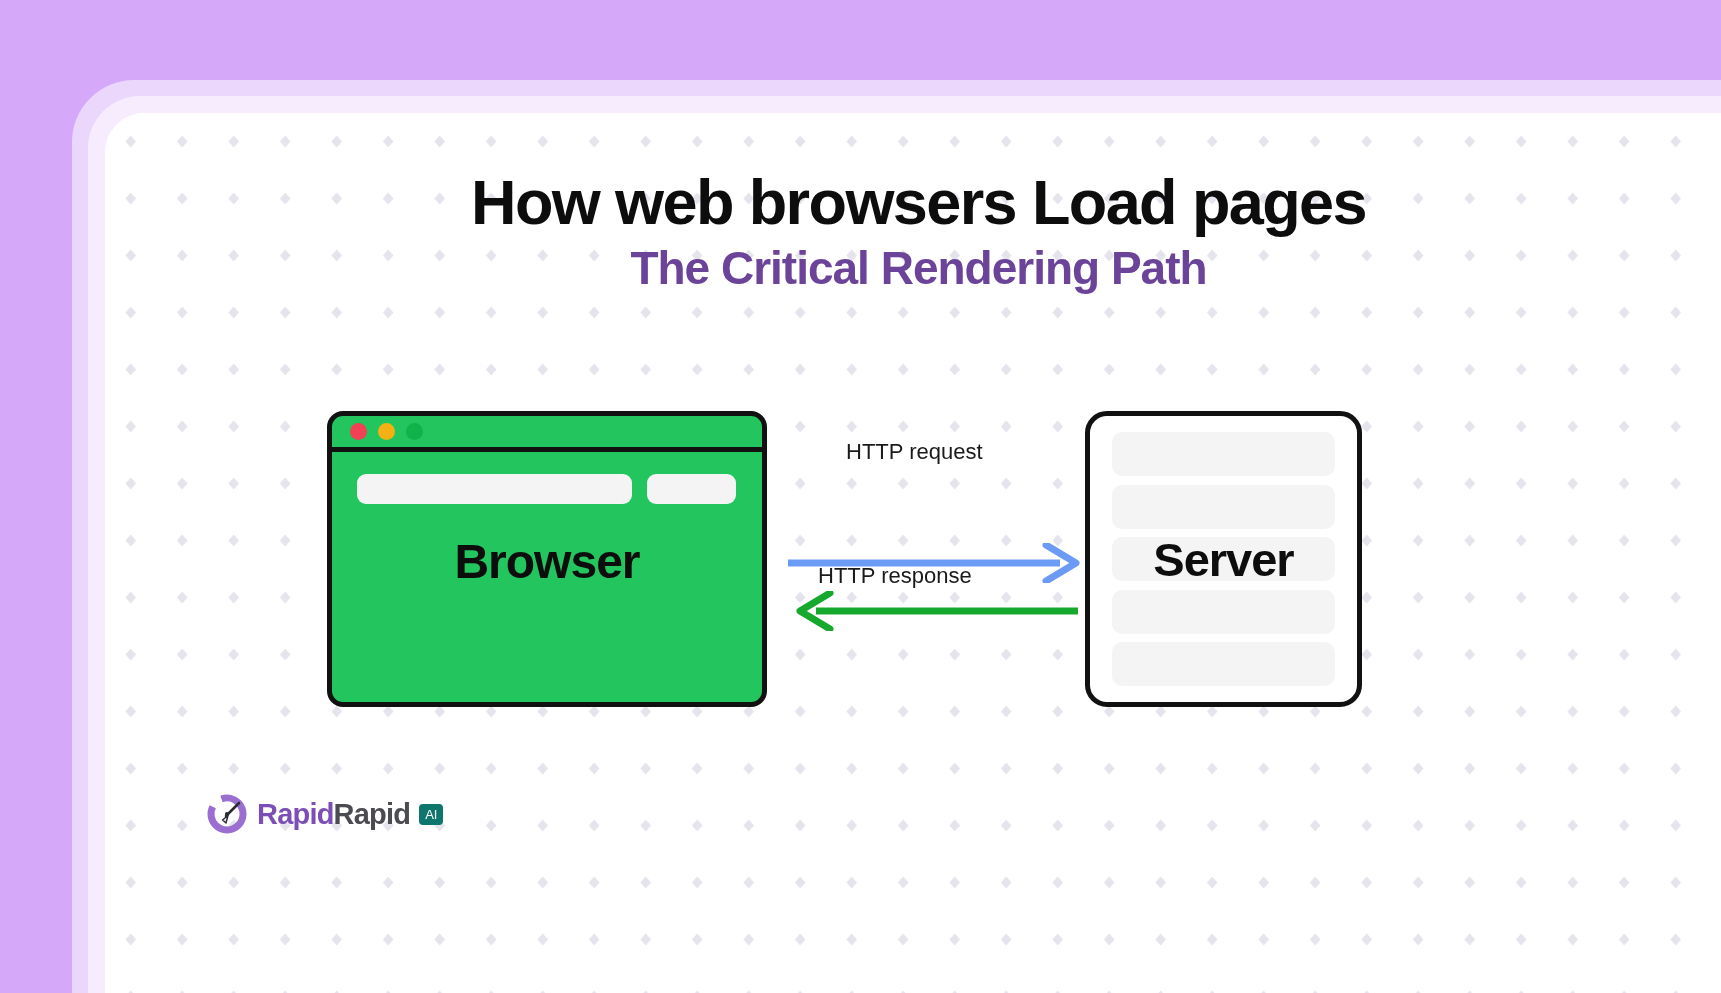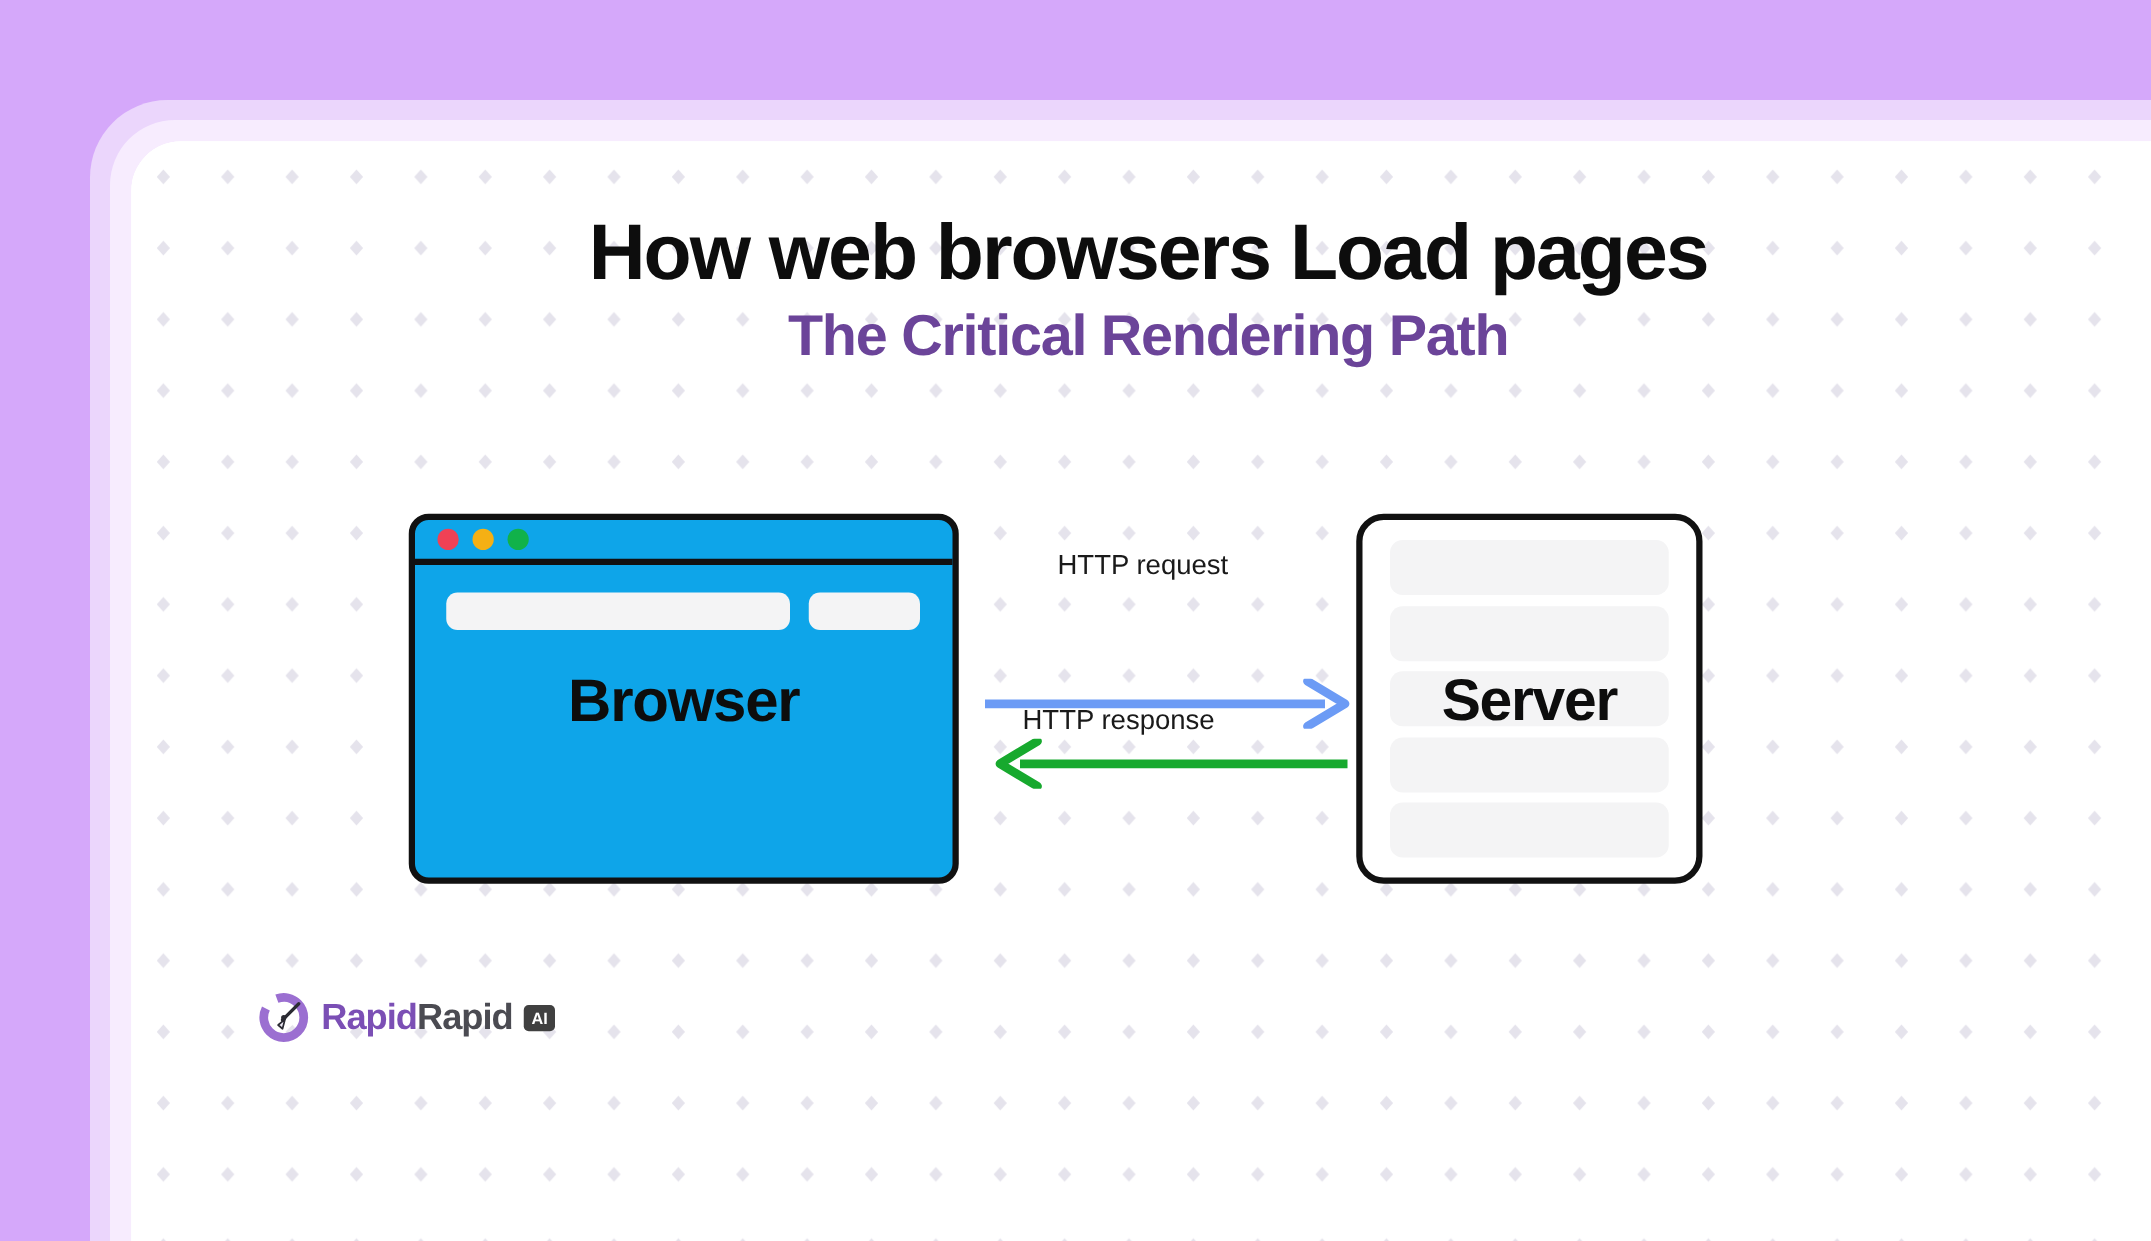--- a/index.html
+++ b/index.html
@@ -43,21 +43,21 @@
   }
   .subtitle{
     margin:6px 0 0 0;
     font-size:46px;font-weight:700;letter-spacing:-1px;
     color:#6B4499;line-height:1.15;
   }
 
   
   .browser{
     position:absolute;left:222px;top:298px;width:440px;height:296px;
-    border:5px solid #111;border-radius:16px;background:#0ea5e9;box-sizing:border-box;
+    border:5px solid #111;border-radius:16px;background:#22c55e;box-sizing:border-box;
   }
   .browser-bar{
     height:36px;border-bottom:5px solid #111;display:flex;align-items:center;
     padding-left:18px;gap:11px;box-sizing:border-box;
   }
   .dot{width:17px;height:17px;border-radius:50%;}
   .dot.red{background:#F04155;}
   .dot.amber{background:#F5B014;}
   .dot.green{background:#11B24A;}
   .browser-skel{display:flex;gap:15px;padding:22px 25px 0 25px;}
@@ -92,21 +92,21 @@
   .arr-res{left:683px;top:478px;}
 
   
   .logo{
     position:absolute;left:101px;top:680px;display:flex;align-items:center;gap:9px;
   }
   .logo-text{font-size:29px;font-weight:700;letter-spacing:-0.8px;display:flex;align-items:center;gap:0;}
   .logo-rapid{color:#7B4FB5;}
   .logo-load{color:#4B4B52;}
   .logo-ai{
-    margin-left:9px;background:#404040;color:#fff;font-size:13px;font-weight:700;
+    margin-left:9px;background:#0f766e;color:#fff;font-size:13px;font-weight:400;
     padding:3px 6px;border-radius:4px;letter-spacing:0;
   }
 </style>
 </head>
 <body>
 
 <div id="stage">
 
   <div class="frame-outer"></div>
   <div class="frame-mid"></div>

